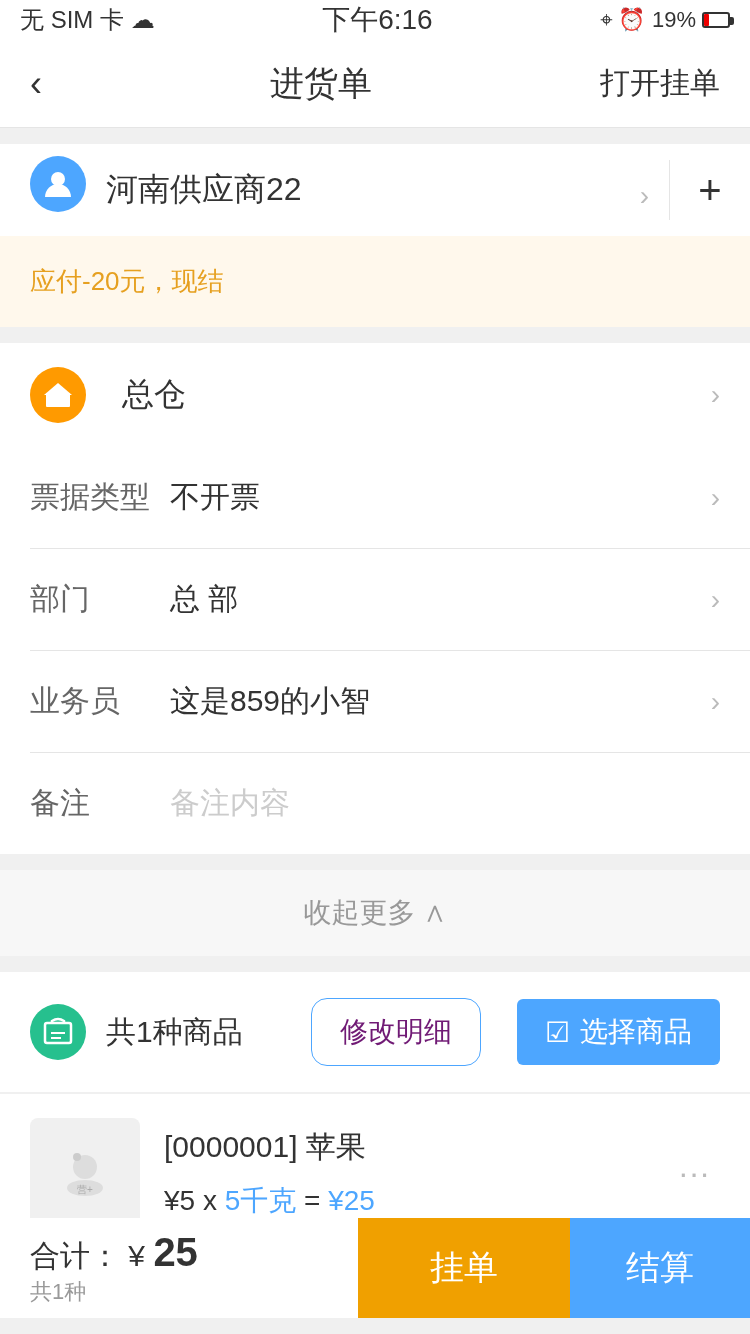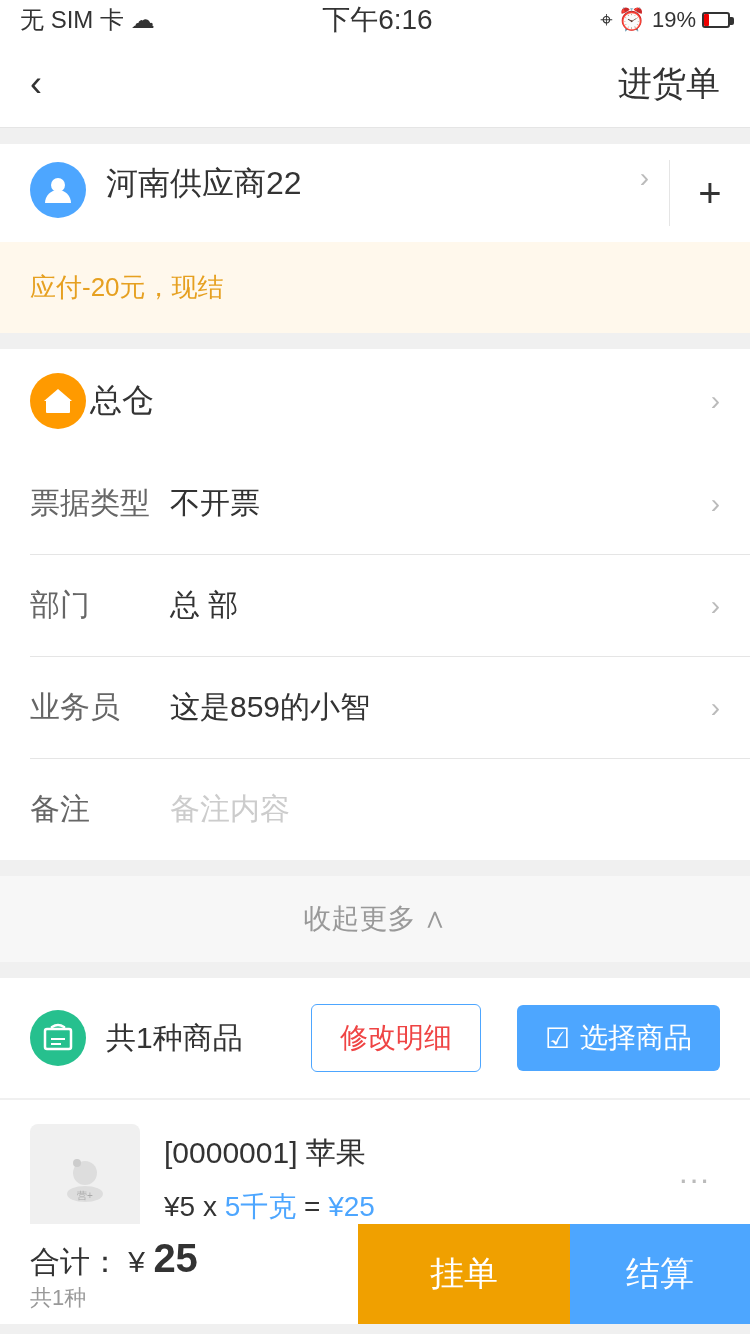--- a/index.html
+++ b/index.html
@@ -71,22 +71,22 @@
 
     
     .supplier-section {
       background: #fff;
       display: flex;
       align-items: stretch;
     }
     .supplier-main {
       flex: 1;
       display: flex;
-      align-items: flex-start;
-      padding: 18px 20px 24px 30px;
+      align-items: flex-end;
+      padding: 12px 20px 24px 30px;
       gap: 20px;
     }
     .supplier-avatar {
       width: 56px;
       height: 56px;
       border-radius: 50%;
       background: #4da6ff;
       display: flex;
       align-items: center;
       justify-content: center;
@@ -121,21 +121,21 @@
       font-size: 26px;
       color: #e6a020;
     }
 
     
     .warehouse-section {
       background: #fff;
       display: flex;
       align-items: center;
       padding: 24px 30px;
-      gap: 4px;
+      gap: 36px;
       margin-top: 16px;
     }
     .warehouse-icon {
       width: 56px;
       height: 56px;
       border-radius: 50%;
       background: #ff9a00;
       display: flex;
       align-items: center;
       justify-content: center;
@@ -203,23 +203,23 @@
       justify-content: center;
       flex-shrink: 0;
     }
     .products-count {
       font-size: 30px;
       color: #333;
       flex: 1;
     }
     .btn-modify {
       border: 1px solid #4da6ff;
-      color: #ef4444;
-      background: #fff;
-      border-radius: 6px;
+      color: #701a75;
+      background: #fff;
+      border-radius: 16px;
       padding: 14px 28px;
       font-size: 28px;
       cursor: pointer;
       margin-right: 16px;
     }
     .btn-select {
       background: #4da6ff;
       color: #fff;
       border: none;
       border-radius: 6px;
@@ -268,21 +268,21 @@
     .product-more {
       font-size: 32px;
       color: #bbb;
       padding: 10px;
       cursor: pointer;
     }
 
     
     .bottom-bar {
       position: fixed;
-      bottom: 10px;
+      bottom: 16px;
       width: 750px;
       height: 100px;
       display: flex;
       align-items: stretch;
       background: #fff;
     }
     .bottom-total {
       flex: 1;
       display: flex;
       flex-direction: column;
@@ -340,20 +340,21 @@
     <span style="display:inline-block;width:28px;height:16px;border:2px solid #333;border-radius:3px;position:relative;vertical-align:middle;">
       <span style="display:block;width:20%;height:100%;background:#e00;border-radius:1px;"></span>
       <span style="position:absolute;right:-6px;top:3px;width:4px;height:8px;background:#333;border-radius:0 2px 2px 0;"></span>
     </span>
   </div>
 </div>
 
 <div class="nav-bar">
   <span class="nav-back">‹</span>
   <span class="nav-title">进货单</span>
+  <span class="nav-right">打开挂单</span>
 </div>
 
 <div class="sep"></div>
 
 <div class="supplier-section">
   <div class="supplier-main">
     <div class="supplier-avatar">
       <svg viewBox="0 0 34 34" fill="white">
         <circle cx="17" cy="12" r="7"></circle>
         <path d="M4 30c0-7.18 5.82-13 13-13s13 5.82 13 13"></path>

